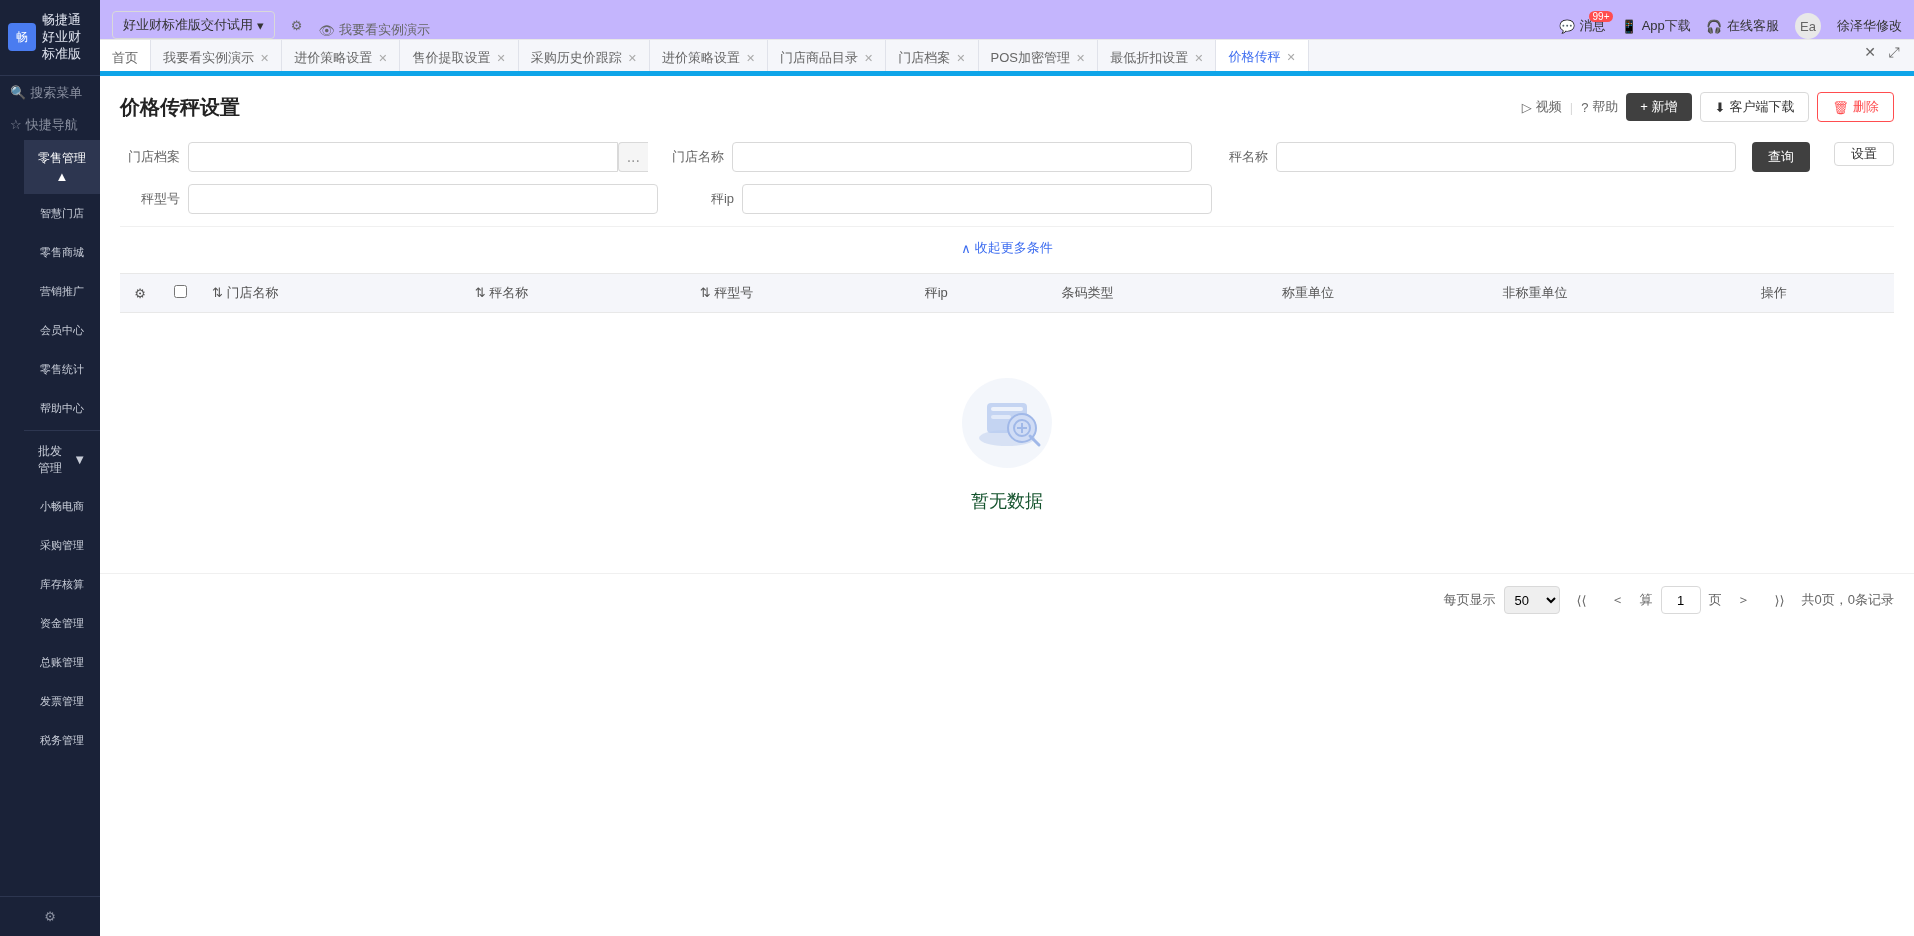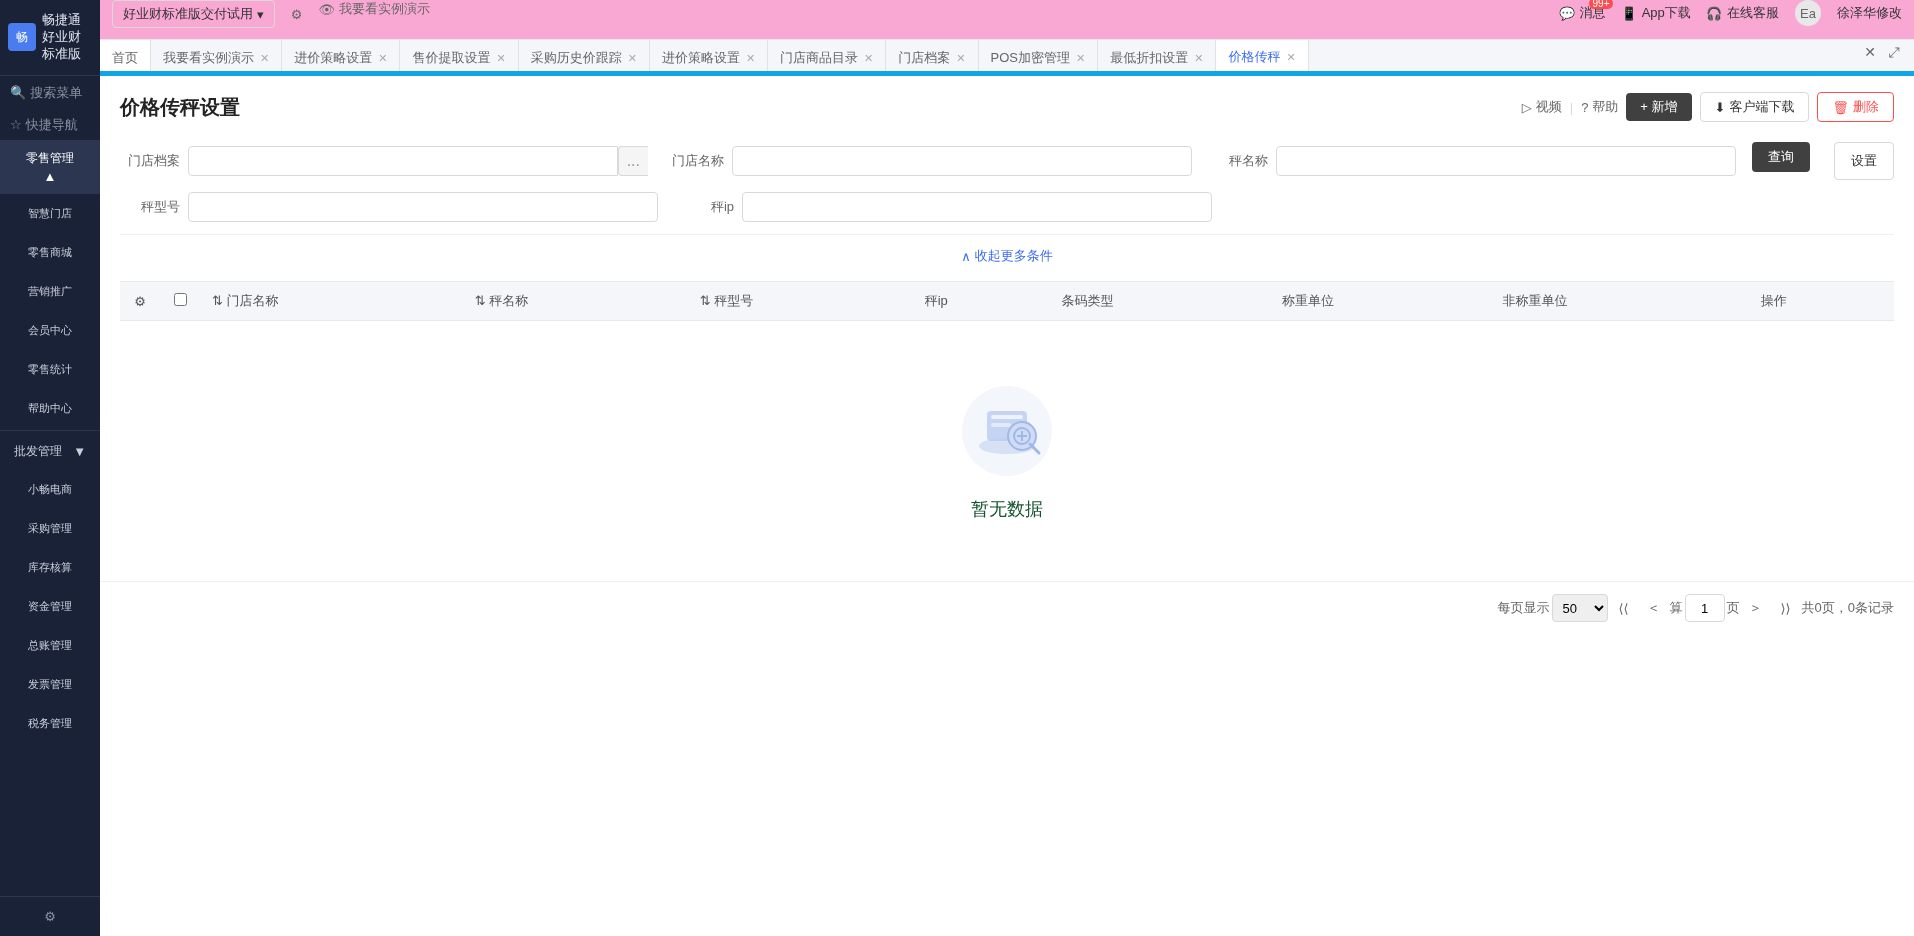--- a/index.html
+++ b/index.html
@@ -5,32 +5,32 @@
     * { box-sizing: border-box; margin: 0; padding: 0; font-family: 'Microsoft YaHei', '微软雅黑', Arial, sans-serif; font-size: 13px; }
     body { display: flex; height: 936px; overflow: hidden; background: #f0f2f5; }
 
     
     .sidebar { width: 100px; background: #1a2238; color: #c8cdd8; display: flex; flex-direction: column; height: 100%; flex-shrink: 0; }
     .sidebar-logo { padding: 12px 8px; background: #1a2238; display: flex; align-items: center; gap: 6px; border-bottom: 1px solid #2d3650; min-height: 50px; }
     .sidebar-logo-icon { width: 28px; height: 28px; background: #4a7cf0; border-radius: 4px; display: flex; align-items: center; justify-content: center; color: white; font-size: 12px; flex-shrink: 0; }
     .sidebar-logo-text { font-size: 11px; color: #e0e4ef; line-height: 1.3; }
     .sidebar-search { padding: 8px 10px; font-size: 12px; color: #8a90a0; display: flex; align-items: center; gap: 4px; cursor: pointer; }
     .sidebar-quicknav { padding: 6px 10px; font-size: 12px; color: #8a90a0; display: flex; align-items: center; gap: 4px; cursor: pointer; }
-    .sidebar-menu { flex: 1; overflow-y: auto; }
+    .sidebar-menu { flex: 1; overflow-y: auto; margin-left: 24px; }
     .sidebar-item { padding: 12px 10px; display: flex; align-items: center; justify-content: center; flex-direction: column; gap: 2px; cursor: pointer; color: #c8cdd8; font-size: 12px; }
     .sidebar-item.active { background: #2d3650; color: #fff; }
     .sidebar-item-label { font-size: 11px; text-align: center; }
     .sidebar-settings { padding: 12px 10px; display: flex; align-items: center; justify-content: center; cursor: pointer; color: #8a90a0; border-top: 1px solid #2d3650; }
     .sidebar-divider { height: 1px; background: #2d3650; margin: 2px 0; }
 
     
     .main { flex: 1; display: flex; flex-direction: column; overflow: hidden; }
 
     
-    .topbar { height: 40px; background: #f9a8d4; border-bottom: 1px solid #e8e8e8; display: flex; align-items: flex-start; padding: 0 12px; gap: 8px; flex-shrink: 0; }
+    .topbar { height: 40px; background: #c4b5fd; border-bottom: 1px solid #e8e8e8; display: flex; align-items: flex-end; padding: 0 12px; gap: 8px; flex-shrink: 0; }
     .topbar-selector { display: flex; align-items: center; gap: 4px; padding: 4px 10px; border: 1px solid #d9d9d9; border-radius: 4px; cursor: pointer; font-size: 13px; color: #333; min-width: 160px; }
     .topbar-settings-icon { width: 28px; height: 28px; display: flex; align-items: center; justify-content: center; cursor: pointer; color: #666; }
     .topbar-demo { display: flex; align-items: center; gap: 4px; color: #666; font-size: 13px; cursor: pointer; flex: 1; }
     .topbar-right { display: flex; align-items: center; gap: 16px; margin-left: auto; }
     .topbar-badge { display: flex; align-items: center; gap: 4px; font-size: 13px; color: #333; cursor: pointer; position: relative; }
     .badge-num { background: #ff4d4f; color: white; border-radius: 10px; padding: 0 4px; font-size: 10px; position: absolute; top: -6px; right: -8px; min-width: 18px; text-align: center; }
     .topbar-user { display: flex; align-items: center; gap: 16px; font-size: 13px; color: #333; cursor: pointer; }
     .user-avatar { width: 26px; height: 26px; background: #e8e8e8; border-radius: 50%; display: flex; align-items: center; justify-content: center; font-size: 11px; color: #666; }
 
     
@@ -72,21 +72,21 @@
     .table td { border-bottom: 1px solid #f0f0f0; padding: 10px 12px; font-size: 13px; color: #333; }
     .table .th-check { width: 40px; text-align: center; }
     .table .th-settings { width: 40px; text-align: center; }
 
     
     .empty-state { display: flex; flex-direction: column; align-items: center; justify-content: center; padding: 60px 20px; }
     .empty-icon { width: 100px; height: 100px; margin-bottom: 16px; }
     .empty-text { color: #14532d; font-size: 18px; }
 
     
-    .pagination { display: flex; align-items: center; justify-content: flex-end; padding: 12px 20px; gap: 2px; border-top: 1px solid #f0f0f0; }
+    .pagination { display: flex; align-items: center; justify-content: flex-end; padding: 12px 20px; gap: 8px; border-top: 1px solid #f0f0f0; }
     .pagination-label { color: #666; font-size: 13px; }
     .page-size-select { height: 28px; border: 1px solid #d9d9d9; border-radius: 4px; padding: 0 6px; font-size: 13px; cursor: pointer; }
     .page-btn { width: 28px; height: 28px; display: flex; align-items: center; justify-content: center; cursor: pointer; color: #666; font-size: 13px; border: 1px solid transparent; border-radius: 4px; }
     .page-input { width: 40px; height: 28px; border: 1px solid #d9d9d9; border-radius: 4px; text-align: center; font-size: 13px; }
     .pagination-info { color: #666; font-size: 13px; }
     .sidebar-section-label { display: flex; align-items: center; justify-content: space-between; padding: 10px 14px; cursor: pointer; color: #c8cdd8; font-size: 12px; }
   </style>
 </head>
 <body>
 
@@ -286,21 +286,21 @@
         <div class="form-group">
           <label class="form-label">门店名称</label>
           <input class="form-input" type="text" style="">
         </div>
         <div class="form-group">
           <label class="form-label">秤名称</label>
           <input class="form-input" type="text" style="">
         </div>
         <div style="display:flex; gap:24px; flex-shrink:0;">
           <button class="btn btn-primary" style="height:30px; padding: 0 16px;">查询</button>
-          <button class="btn btn-default" style="height:38px; padding: 0 16px;">设置</button>
+          <button class="btn btn-default" style="height:24px; padding: 0 16px;">设置</button>
         </div>
       </div>
       <div class="form-row">
         <div class="form-group">
           <label class="form-label">秤型号</label>
           <input class="form-input" type="text" style="">
         </div>
         <div class="form-group">
           <label class="form-label">秤ip</label>
           <input class="form-input" type="text" style="">

